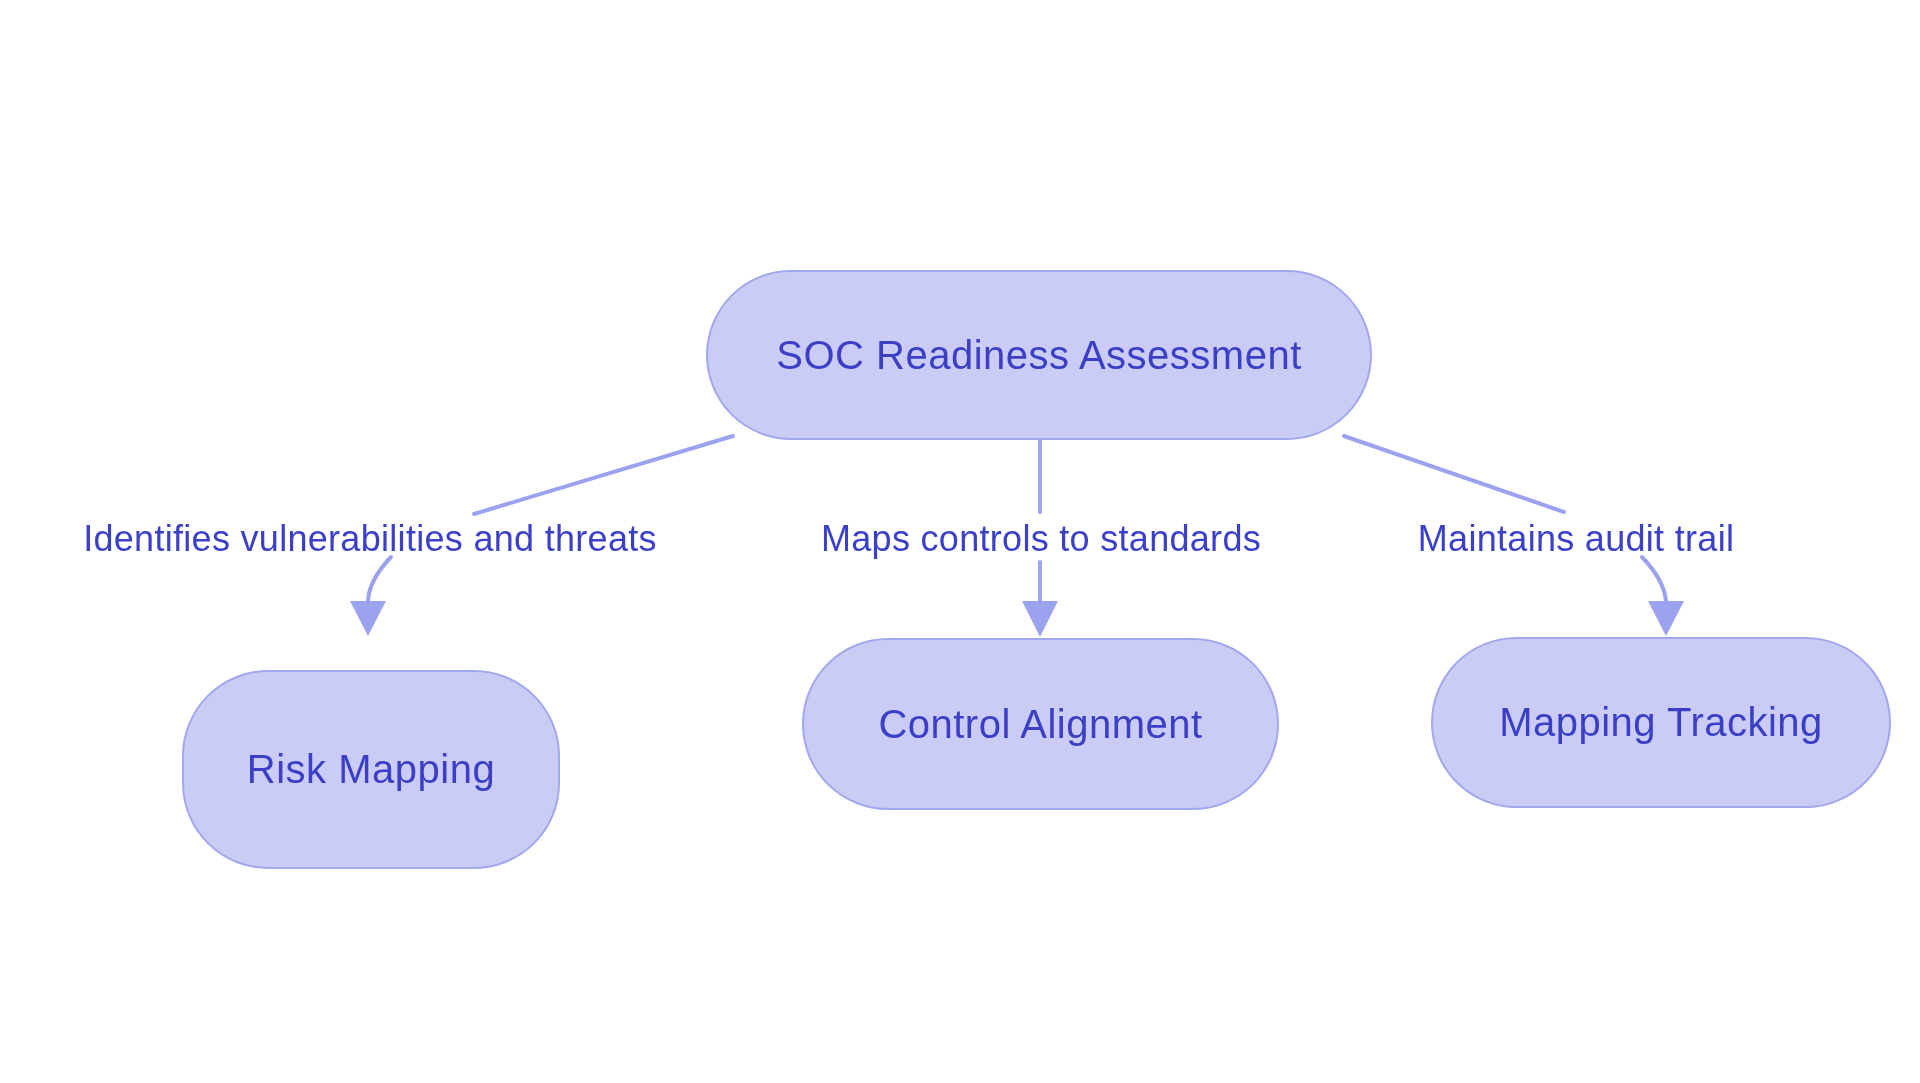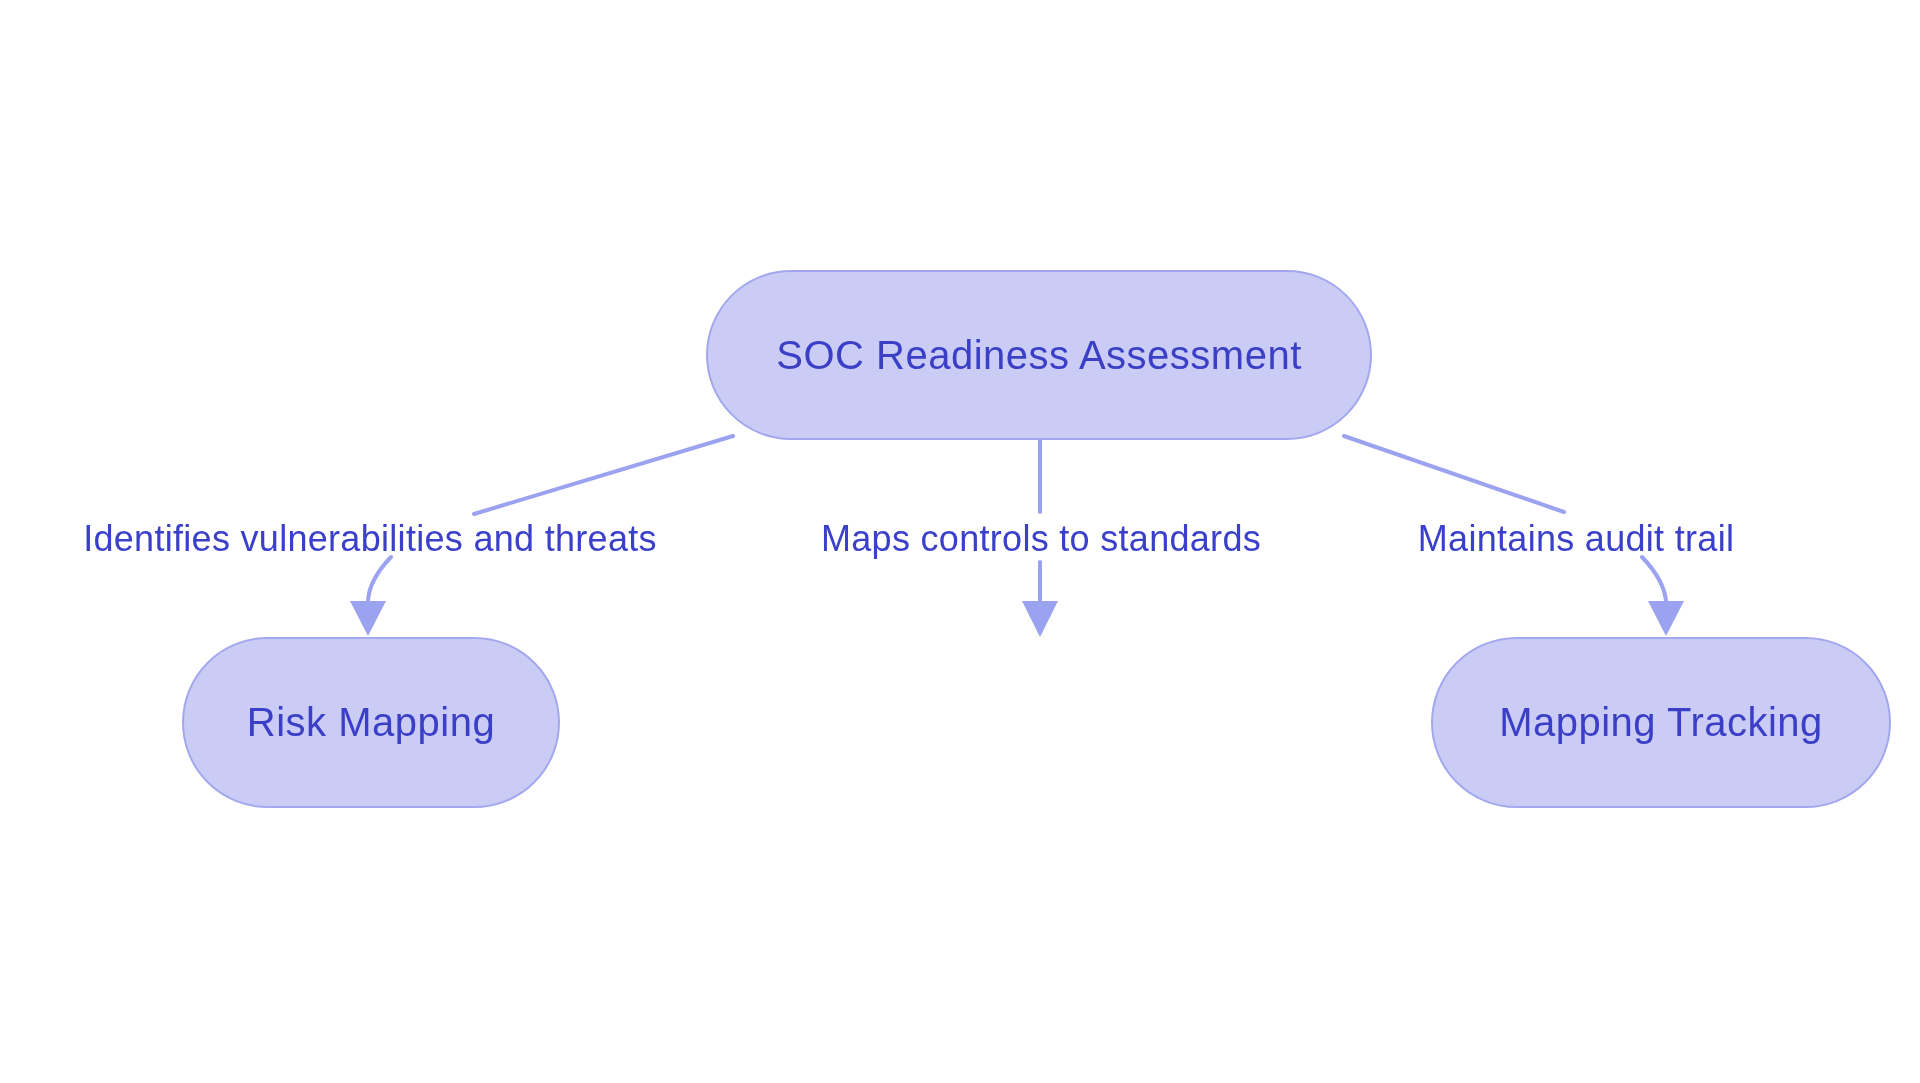--- a/index.html
+++ b/index.html
@@ -45,21 +45,21 @@
     display: flex;
     align-items: center;
     justify-content: center;
     color: var(--node-text);
     font-size: 40px;
     letter-spacing: 0.5px;
     white-space: nowrap;
     text-align: center;
   }
   .node-root    { left: 706px;  top: 270px; width: 666px; height: 170px; border-radius: 85px; }
-  .node-child-0 { left: 182px;  top: 637px; width: 378px; height: 171px; border-radius: 86px; }
+  .node-child-0 { left: 182px;  top: 670px; width: 378px; height: 199px; border-radius: 86px; }
   .node-child-1 { left: 802px;  top: 638px; width: 477px; height: 172px; border-radius: 86px; }
   .node-child-2 { left: 1431px; top: 637px; width: 460px; height: 171px; border-radius: 86px; }
   .edge-label {
     position: absolute;
     transform: translate(-50%, -50%);
     color: var(--label-text);
     font-size: 36px;
     letter-spacing: 0.3px;
     white-space: nowrap;
   }
@@ -90,20 +90,23 @@
     <polygon class="arrowhead" points="1666,636 1648,601 1684,601"></polygon>
   </svg>
 
   <div class="node node-root">
     <span>SOC Readiness Assessment</span>
   </div>
 
   <div class="node node-child-0">
     <span>Risk Mapping</span>
   </div>
+  <div class="node node-child-1">
+    <span>Control Alignment</span>
+  </div>
   <div class="node node-child-2">
     <span>Mapping Tracking</span>
   </div>
 
   <div class="edge-label edge-label-1">Maps controls to standards</div>
   <div class="edge-label edge-label-0">Identifies vulnerabilities and threats</div>
   <div class="edge-label edge-label-2">Maintains audit trail</div>
 
 </div>
 

